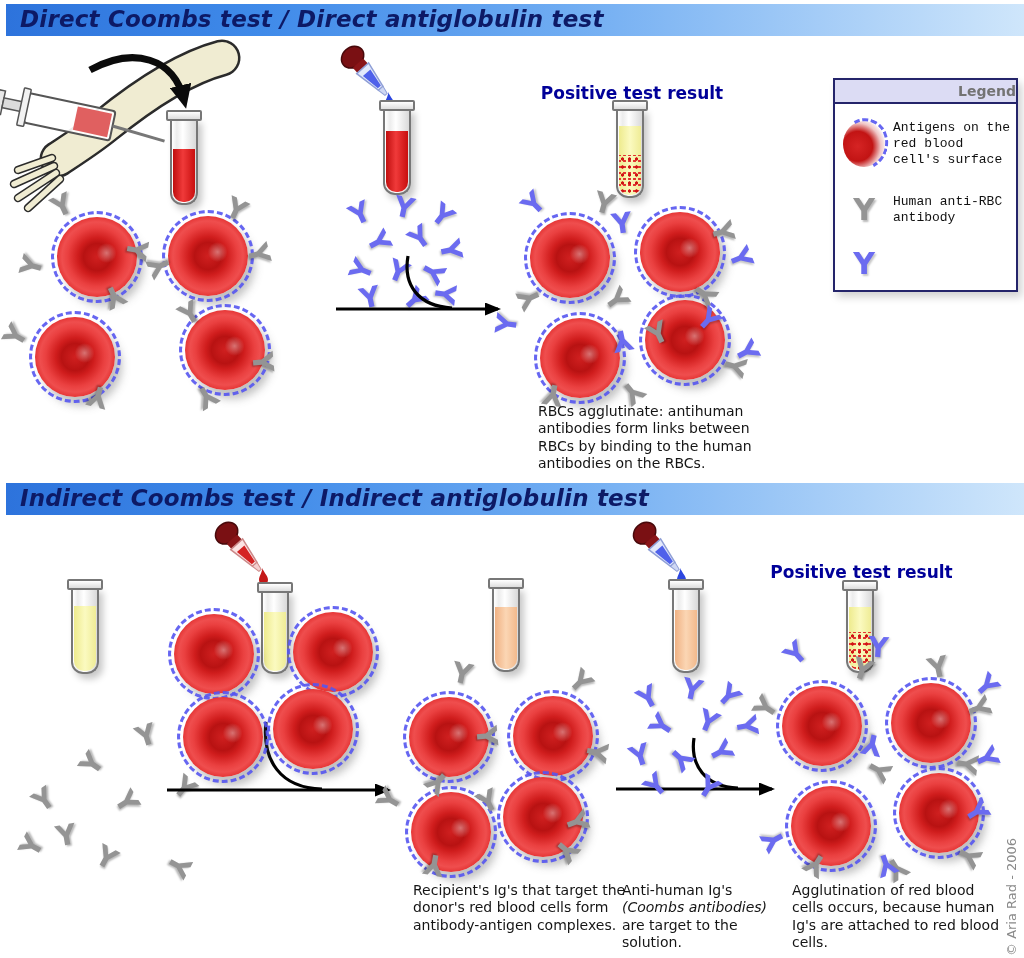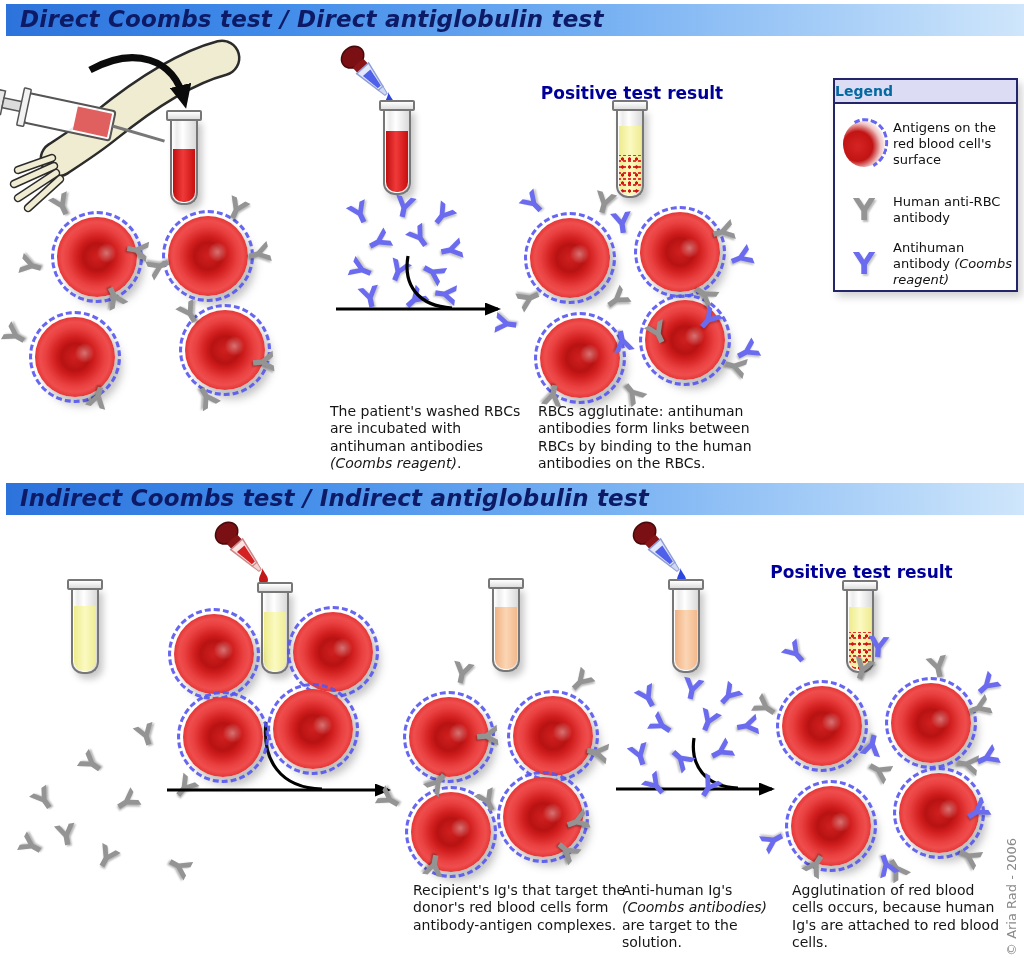--- a/index.html
+++ b/index.html
@@ -43,24 +43,24 @@
 
   .pos-label { position:absolute; font-weight:bold; font-size:17px; color:#000099; text-align:center; }
 
   .caption { position:absolute; font-size:14px; line-height:1.24; color:#151515; }
   .caption i { font-style:italic; }
 
   .legend { position:absolute; left:833px; top:78px; width:185px; height:214px;
     border:2.5px solid #24246a; background:#fff; box-sizing:border-box;
     box-shadow:4px 5px 8px rgba(0,0,0,.18); }
   .legend-header { height:22px; background:#dcdcf4; border-bottom:2px solid #24246a;
-    text-align:left; font-weight:bold; font-size:14px; line-height:22px; color:#0369a1; }
+    text-align:right; font-weight:bold; font-size:14px; line-height:22px; color:#737373; }
   .legend-item { display:flex; align-items:center; gap:4px; padding:5px 4px; box-sizing:border-box; }
   .legend-icon-cell { width:50px; flex:0 0 50px; display:flex; justify-content:center; align-items:center; }
-  .legend-text { font-size:13px; line-height:1.22; color:#111; width:120px; }
+  .legend-text { font-size:13px; line-height:1.22; color:#111; width:120px;font-family:Liberation Mono, monospace; }
   .legend-rbc { width:42px; height:46px; border-radius:50%; position:relative;
     background:radial-gradient(circle at 35% 55%, #d62424 0%, #c21414 40%, rgba(194,20,20,.25) 62%, rgba(194,20,20,0) 78%); }
   .legend-rbc::before { content:""; position:absolute; inset:-3px; border-radius:50%;
     border:3px dashed rgba(86,86,240,.9); border-left-color:transparent; border-bottom-color:transparent;
     transform:rotate(18deg); }
 
   .copyright { position:absolute; left:1004px; top:956px; transform:rotate(-90deg);
     transform-origin:0 0; font-size:13px; color:#8a8a8a; white-space:nowrap; width:116px; }
 
   svg.illu { position:absolute; overflow:visible; }
@@ -191,25 +191,23 @@
     <div class="legend-item" style="height:52px">
       <div class="legend-icon-cell">
           <i class="ab g lg">Y</i>
         </div>
       <div class="legend-text">Human anti-RBC antibody</div>
     </div>
     <div class="legend-item" style="height:56px">
       <div class="legend-icon-cell">
           <i class="ab b lg">Y</i>
         </div>
-      <div class="legend-text"><span>Antihuman antibody </span><i>(Coombs reagent)</i></div>
     </div>
   </div>
 
-  <div class="caption" style="left:330px;top:403px;width:192px"><span>The patient's washed RBCs are incubated with antihuman antibodies </span><i>(Coombs reagent)</i><span>.</span></div>
   <div class="caption" style="left:538px;top:403px;width:250px">RBCs agglutinate: antihuman antibodies form links between RBCs by binding to the human antibodies on the RBCs.</div>
 
   <div class="tube" style="left:71px;top:587px;height:85px">
     <div class="liquid serum" style="height:76%"></div>
   </div>
 
   <i class="ab g" style="left:136px;top:722px;transform:rotate(-18deg)">Y</i>
   <i class="ab g" style="left:82px;top:750px;transform:rotate(-55deg)">Y</i>
   <i class="ab g" style="left:34px;top:786px;transform:rotate(-35deg)">Y</i>
   <i class="ab g" style="left:116px;top:788px;transform:rotate(58deg)">Y</i>

